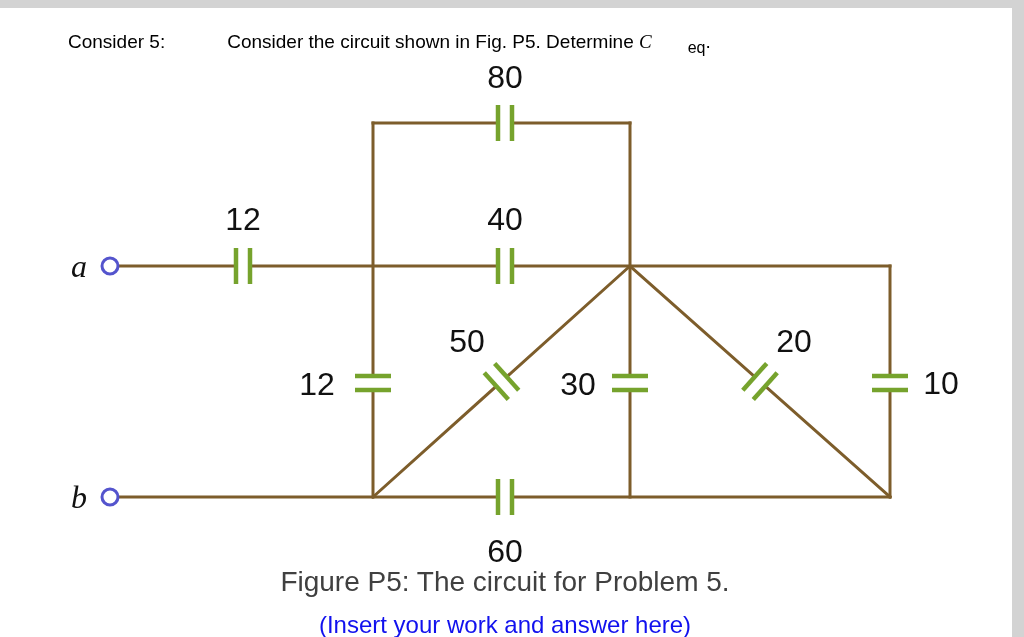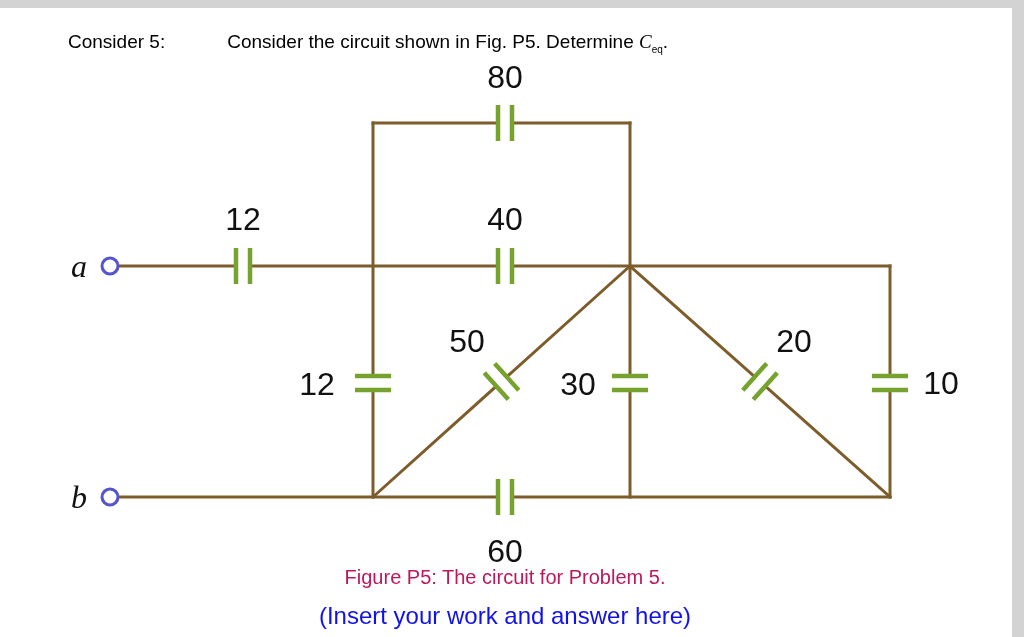--- a/index.html
+++ b/index.html
@@ -27,21 +27,21 @@
 
   .problem-line {
     position: absolute;
     left: 68px; top: 31px;
     font-size: 19px;
     color: #000;
     white-space: nowrap;
   }
   .problem-line .statement { margin-left: 62px; }
   .problem-line em { font-style: italic; font-family: "Liberation Serif", serif; }
-  .problem-line sub { font-size: 10px; }
+  .problem-line sub { font-size: 16px; margin-left: 36px; }
 
   svg.circuit {
     position: absolute; left: 0; top: 0;
     width: 1024px; height: 637px;
   }
 
   .wire {
     stroke: var(--wire, #7d5d2b);
     stroke-width: 3;
     fill: none;
@@ -69,21 +69,21 @@
     font-size: 32px;
     fill: var(--label, #111111);
   }
 
   .caption-block {
     position: absolute;
     left: 0; top: 566px;
     width: 1010px;
     text-align: center;
   }
-  .caption-figure { font-size: 20px; color: #be185d; }
+  .caption-figure { font-size: 28px; color: #404040; }
   .caption-note { font-size: 24px; color: var(--note, #1111ee); margin-top: 13px; }
 </style>
 </head>
 <body>
 
 <div class="screen">
 
   <div class="chrome-top"></div>
   <div class="chrome-right"></div>
 

